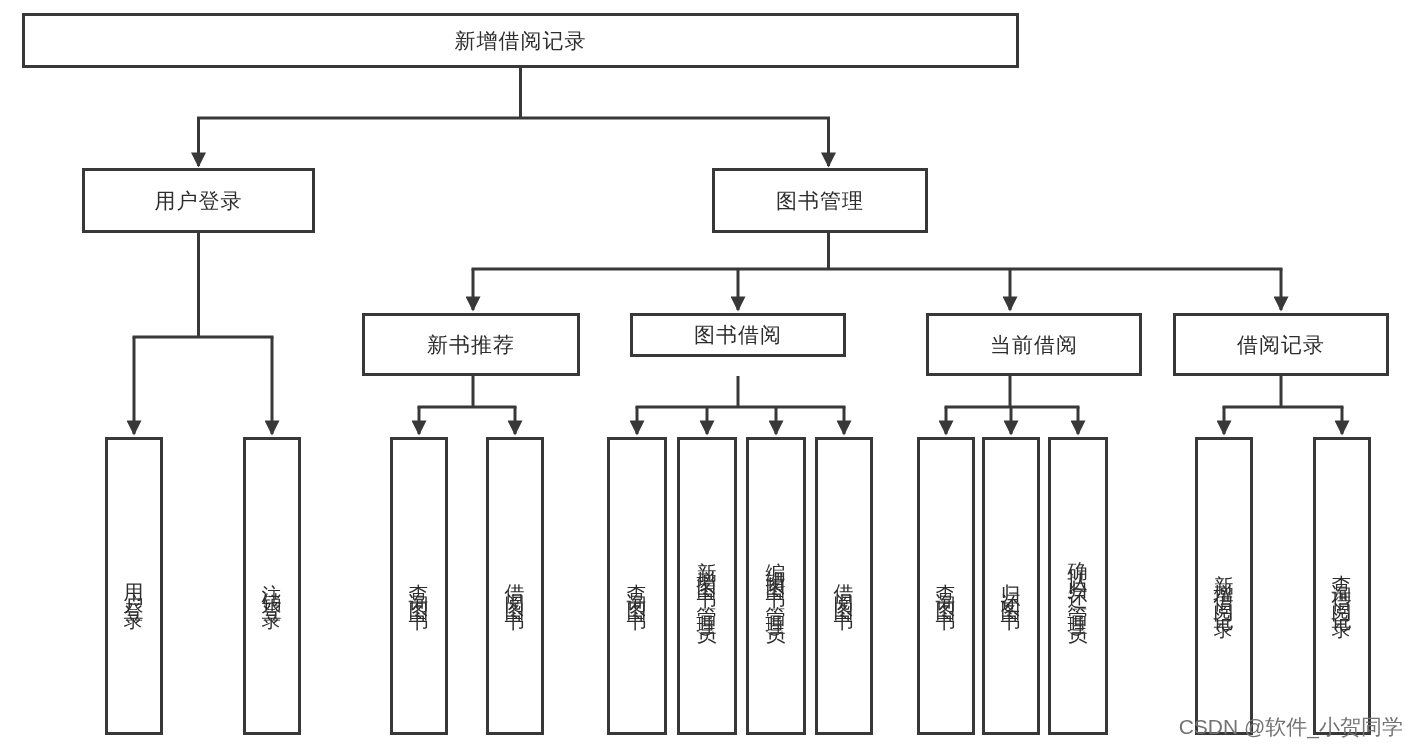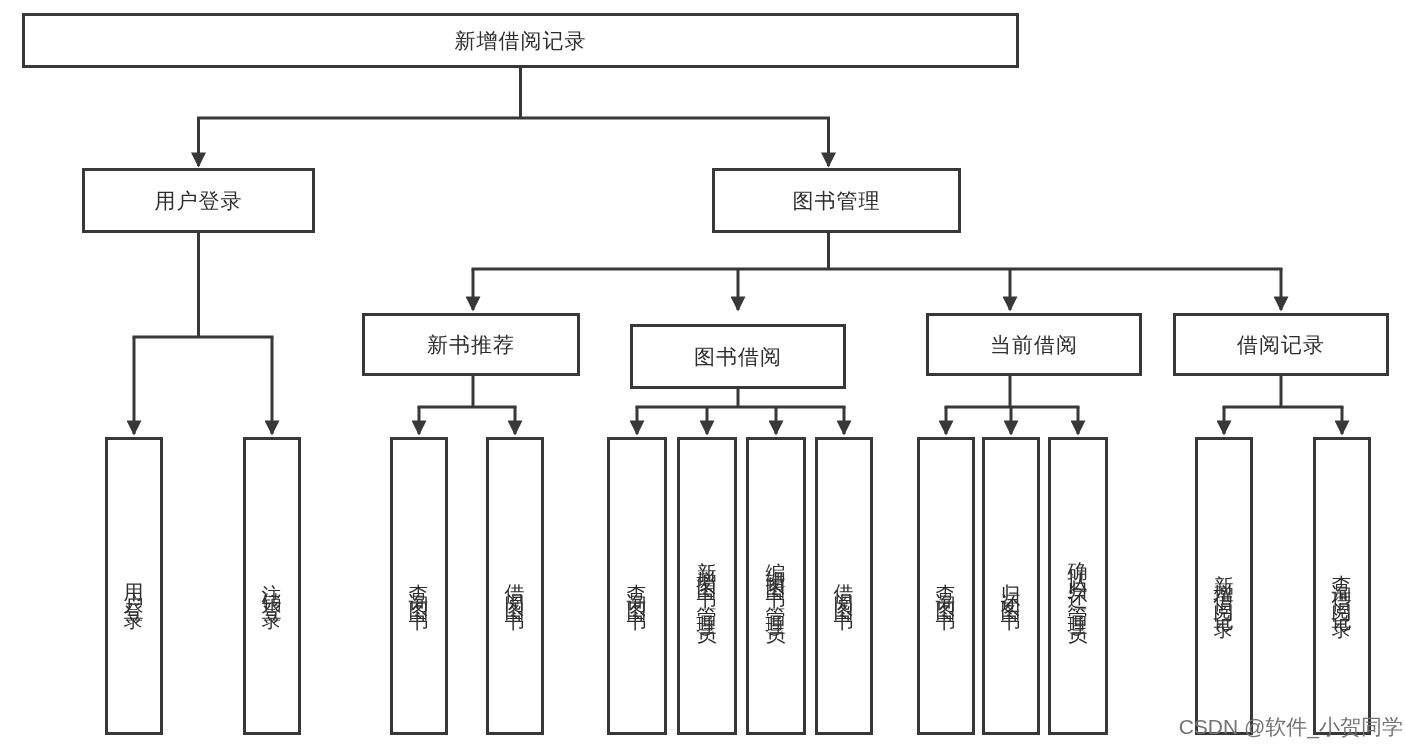--- a/index.html
+++ b/index.html
@@ -93,28 +93,28 @@
     </g>
   </svg>
 
   <div class="node h" style="left:22px;top:13px;width:997px;height:55px;">
     <span>新增借阅记录</span>
   </div>
 
   <div class="node h" style="left:82px;top:168px;width:233px;height:65px;">
     <span>用户登录</span>
   </div>
-  <div class="node h" style="left:712px;top:168px;width:249px;height:65px;">
+  <div class="node h" style="left:712px;top:168px;width:216px;height:65px;">
     <span>图书管理</span>
   </div>
 
   <div class="node h" style="left:362px;top:313px;width:218px;height:63px;">
     <span>新书推荐</span>
   </div>
-  <div class="node h" style="left:630px;top:324px;width:216px;height:65px;">
+  <div class="node h" style="left:630px;top:313px;width:216px;height:44px;">
     <span>图书借阅</span>
   </div>
   <div class="node h" style="left:902px;top:313px;width:216px;height:63px;margin-left:24px;">
     <span>当前借阅</span>
   </div>
   <div class="node h" style="left:1173px;top:313px;width:216px;height:63px;justify-content:center;">
     <span>借阅记录</span>
   </div>
 
   <div class="node v" style="left:105px;">

